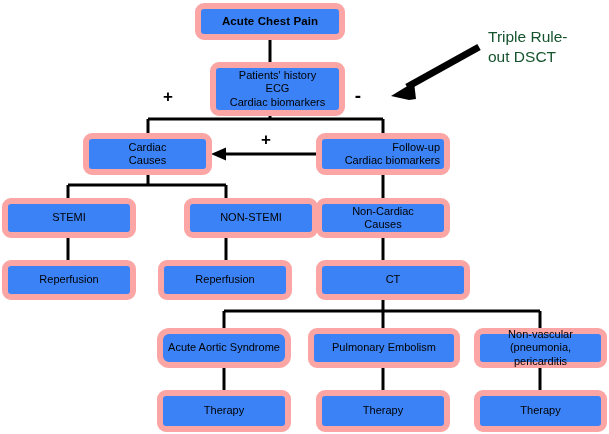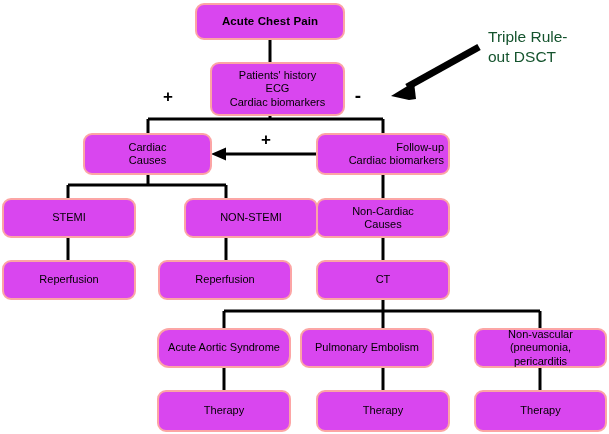--- a/index.html
+++ b/index.html
@@ -19,22 +19,22 @@
     position: absolute;
     left: 0;
     top: 0;
     width: 609px;
     height: 434px;
     pointer-events: none;
   }
   .node {
     position: absolute;
     box-sizing: border-box;
-    background: #d946ef;
-    border: 2px solid #fca5a5;
+    background: #3b82f6;
+    border: 6px solid #fca5a5;
     border-radius: 9px;
     display: flex;
     align-items: center;
     justify-content: center;
     text-align: center;
     color: #000000;
     font-size: 11px;
     line-height: 1.22;
     z-index: 3;
     padding: 2px 4px;
@@ -170,29 +170,29 @@
   </div>
 
   <div class="node" style="left:2px; top:260px; width:134px; height:40px;">
     <span>Reperfusion</span>
   </div>
 
   <div class="node" style="left:158px; top:260px; width:134px; height:40px;">
     <span>Reperfusion</span>
   </div>
 
-  <div class="node" style="left:316px; top:260px; width:134px; height:40px;">
+  <div class="node" style="left:316px; top:260px; width:154px; height:40px;">
     <span>CT</span>
   </div>
 
   <div class="node" style="left:157px; top:328px; width:134px; height:40px;border-radius:12px;">
     <span>Acute Aortic Syndrome</span>
   </div>
 
-  <div class="node" style="left:300px; top:328px; width:134px; height:40px;">
+  <div class="node" style="left:308px; top:328px; width:152px; height:40px;">
     <span>Pulmonary Embolism</span>
   </div>
 
   <div class="node" style="left:474px; top:328px; width:133px; height:40px;">
     <span style="white-space: pre-line;">Non-vascular (pneumonia,
 pericarditis</span>
   </div>
 
   <div class="node" style="left:157px; top:390px; width:134px; height:42px;">
     <span>Therapy</span>

